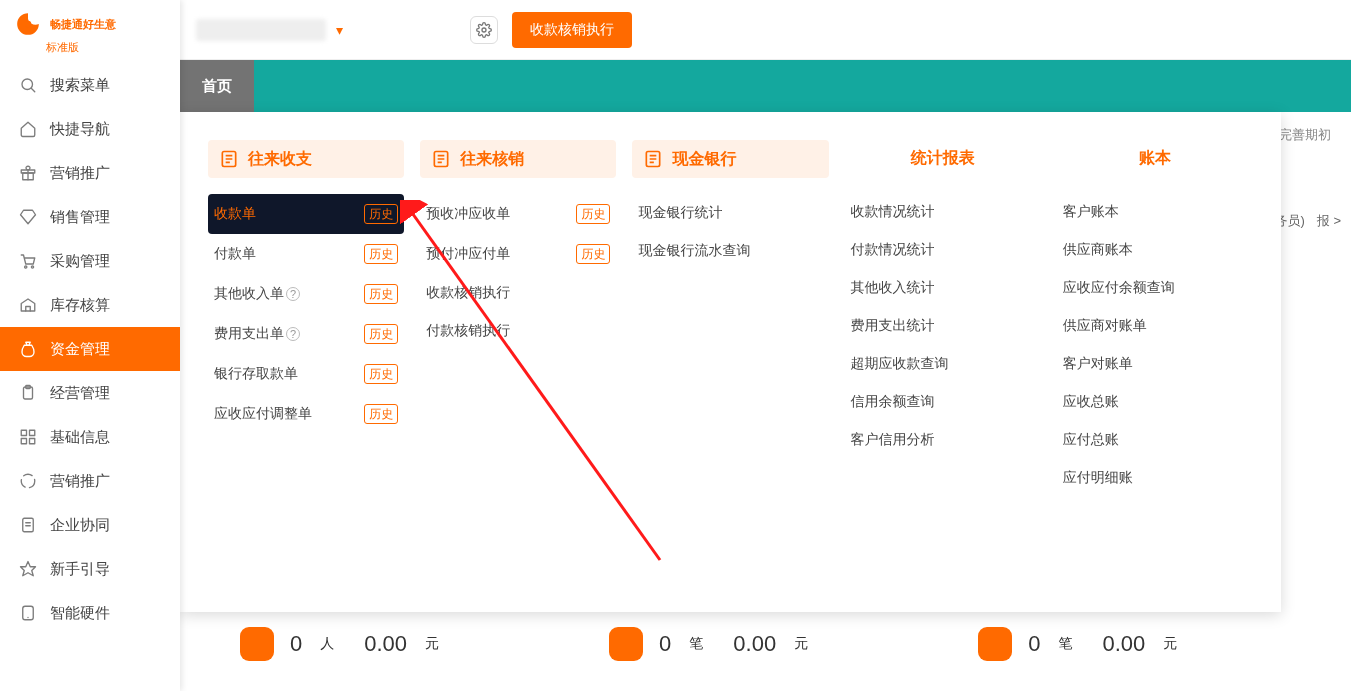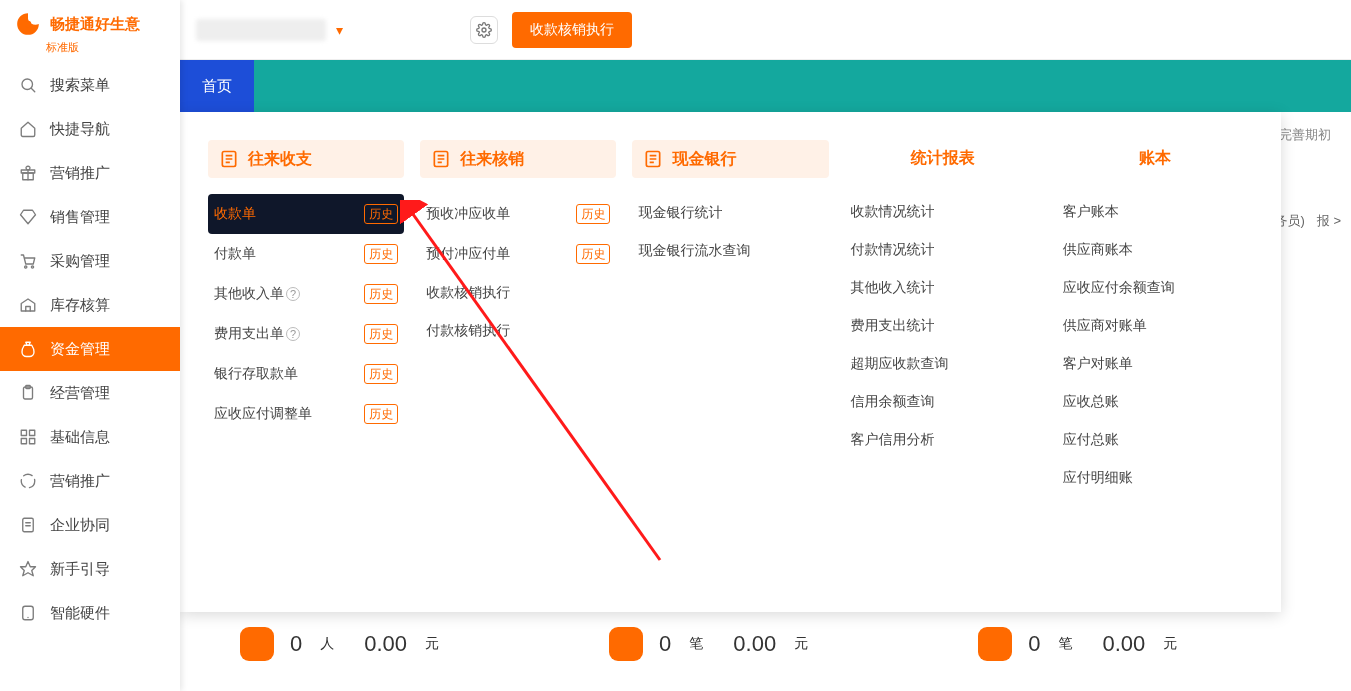--- a/index.html
+++ b/index.html
@@ -2,40 +2,40 @@
 <html><head>
 <meta charset="utf-8">
 <style>
   * { box-sizing: border-box; margin: 0; padding: 0; }
   body { font-family: "Microsoft YaHei", Arial, sans-serif; font-size: 14px; color: #333; background: #f5f5f5; width: 1351px; height: 691px; overflow: hidden; position: relative; }
 
   
   .sidebar { position: absolute; left: 0; top: 0; width: 180px; height: 100%; background: #fff; box-shadow: 2px 0 6px rgba(0,0,0,0.1); z-index: 50; }
   .brand { display: flex; align-items: center; padding: 10px 14px 6px; gap: 8px; }
   .brand-logo { width: 28px; height: 28px; display:flex; align-items:center; justify-content:center; }
-  .brand-title { font-size: 15px; font-weight: 700; color: #ff6a00; }
+  .brand-title { font-size: 11px; font-weight: 700; color: #ff6a00; }
   .brand-sub { font-size: 11px; color: #ff6a00; padding: 0 0 4px 46px; margin-top:-4px; }
   .sidebar-menu { margin-top: 4px; }
   .sidebar-item { display: flex; align-items: center; padding: 12px 18px; gap: 12px; cursor: pointer; color: #444; }
   .sidebar-item.active { background: #ff6a00; color: #fff; }
   .sidebar-icon { width: 20px; height: 20px; display: inline-flex; align-items:center; justify-content:center; opacity: .85; }
   .sidebar-item.active .sidebar-icon { opacity: 1; }
   .sidebar-label { font-size: 15px; }
 
   
   .topbar { position:absolute; left:180px; right:0; top:0; height:60px; background:#fff; display:flex; align-items:center; padding:0 16px; gap:14px; border-bottom:1px solid #eee; }
   .org-selector { display:flex; align-items:center; gap:10px; min-width:260px; }
   .org-name-mask { width:130px; height:22px; background:#eee; filter: blur(2px); border-radius:3px; }
   .chev { color:#ff6a00; font-size:14px; }
   .gear-btn { width:28px; height:28px; display:flex; align-items:center; justify-content:center; border:1px solid #ddd; border-radius:6px; color:#666; cursor:pointer; }
   .cta-btn { background:#ff6a00; color:#fff; border:none; padding:9px 18px; font-size:14px; border-radius:4px; cursor:pointer; }
 
   
   .tealbar { position:absolute; left:180px; right:0; top:60px; height:52px; background:#14a89e; display:flex; align-items:center; }
-  .teal-tab { background:#1d4ed8; color:#fff; font-size:15px; padding:0 22px; height:100%; display:flex; align-items:center; }
+  .teal-tab { background:#737373; color:#fff; font-size:15px; padding:0 22px; height:100%; display:flex; align-items:center;font-weight:bold; }
 
   
   .content { position:absolute; left:180px; right:0; top:112px; bottom:0; background:#fff; }
   .right-chips { position:absolute; right:10px; top:80px; display:flex; flex-direction:row; gap:12px; align-items:flex-end; }
   .right-chip { font-size:13px; color:#444; text-align:right; }
   .right-chip .sq { width:36px; height:36px; background:#ff6a00; border-radius:10px; display:inline-flex; align-items:center; justify-content:center; color:#fff; }
   .right-pill { font-size:13px; color:#666; }
 
   .bottom-stats { position:absolute; left:60px; right:0; bottom:30px; display:flex; gap:170px; }
   .stat { display:flex; align-items:center; gap:16px; color:#333; }

